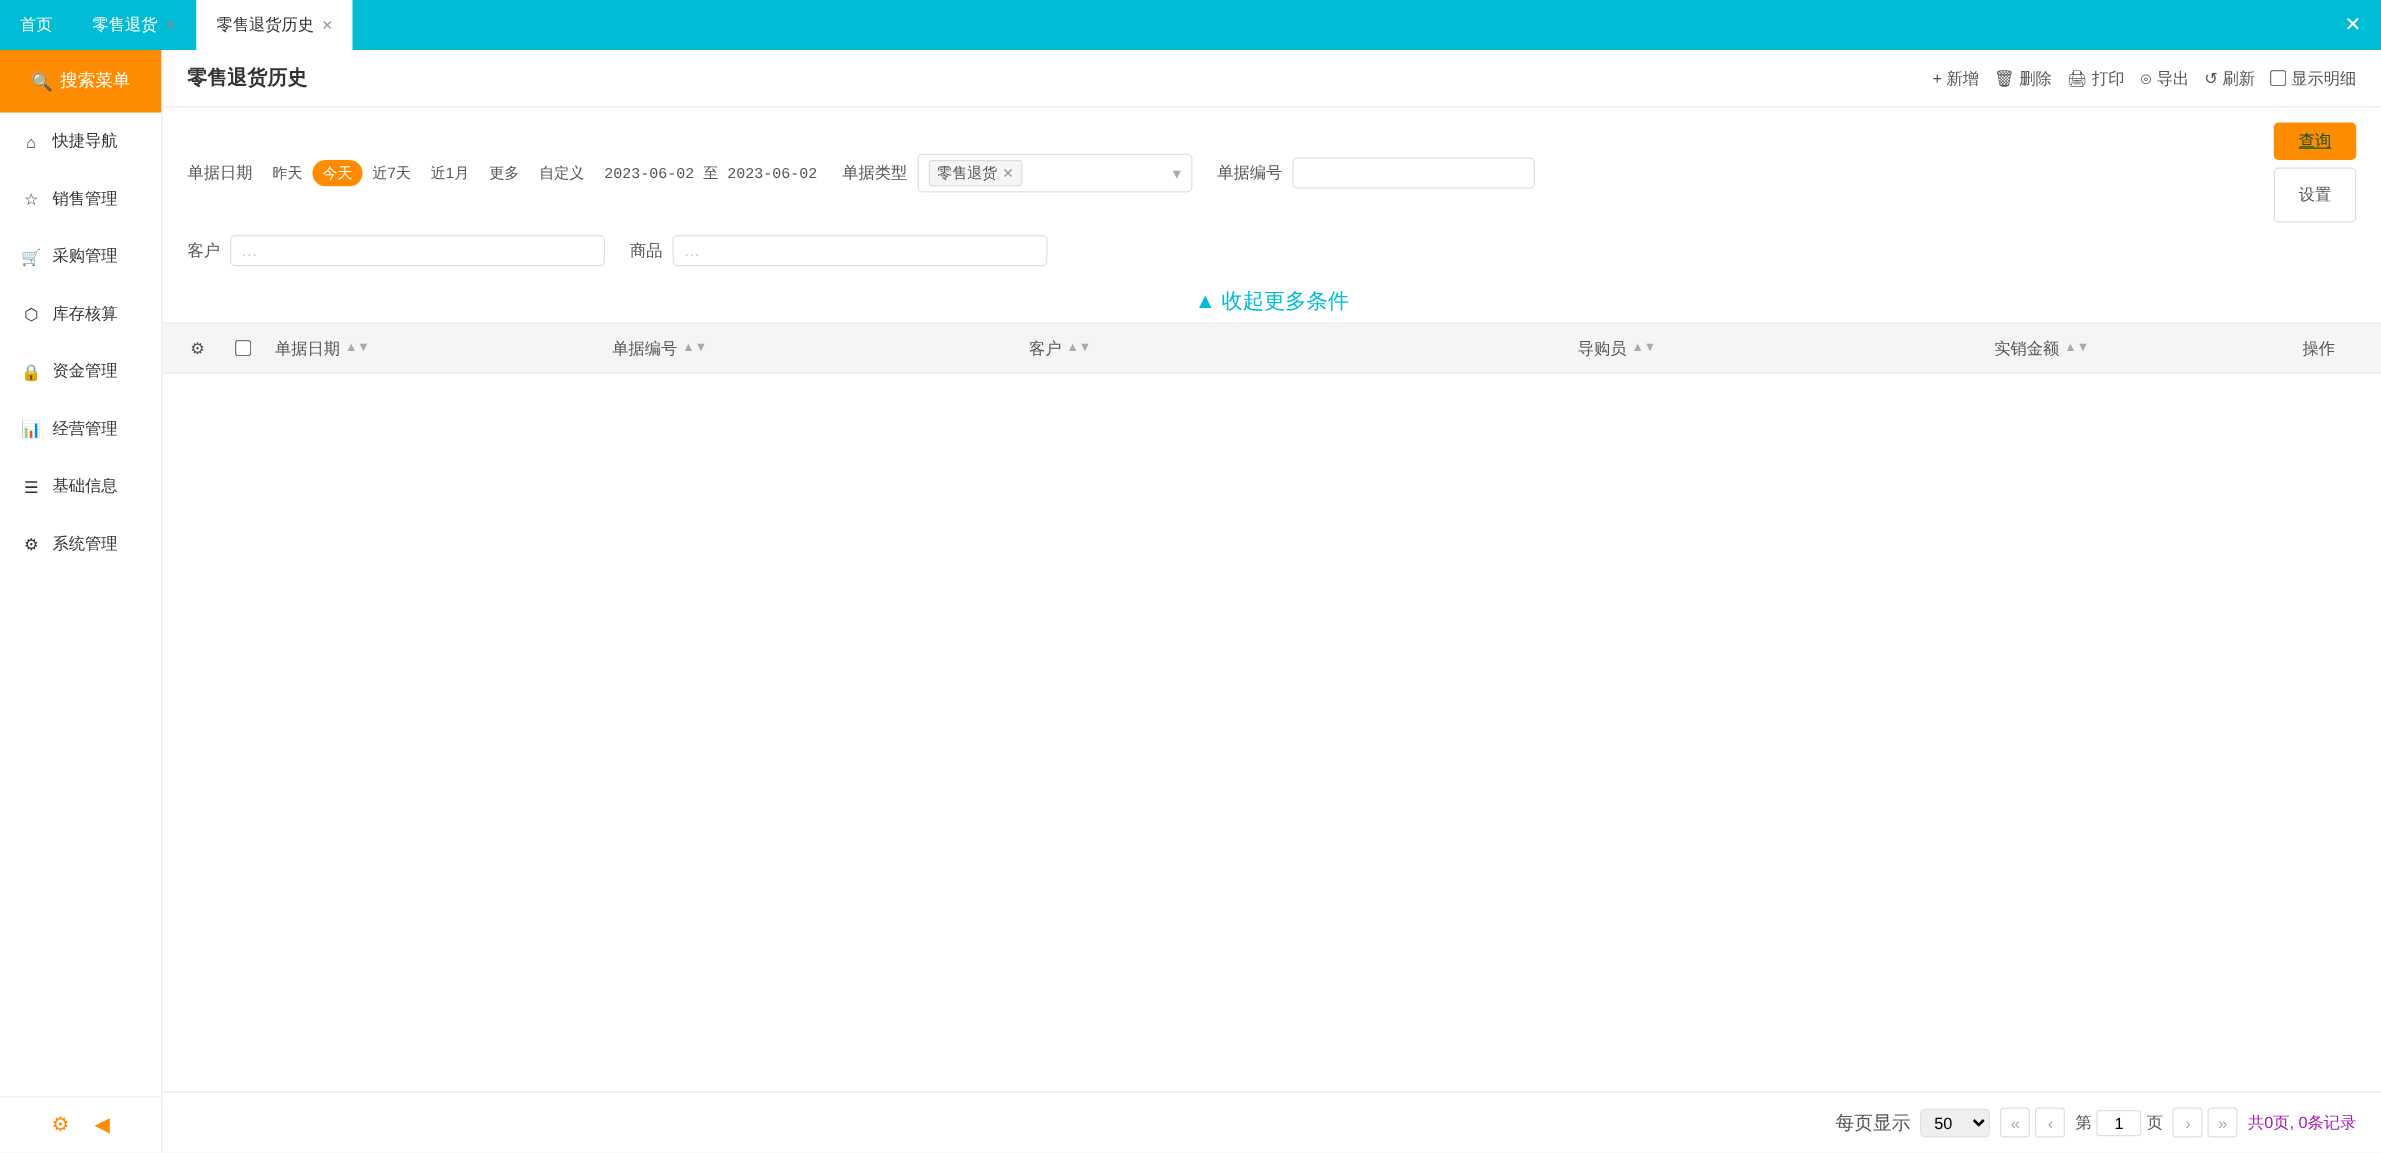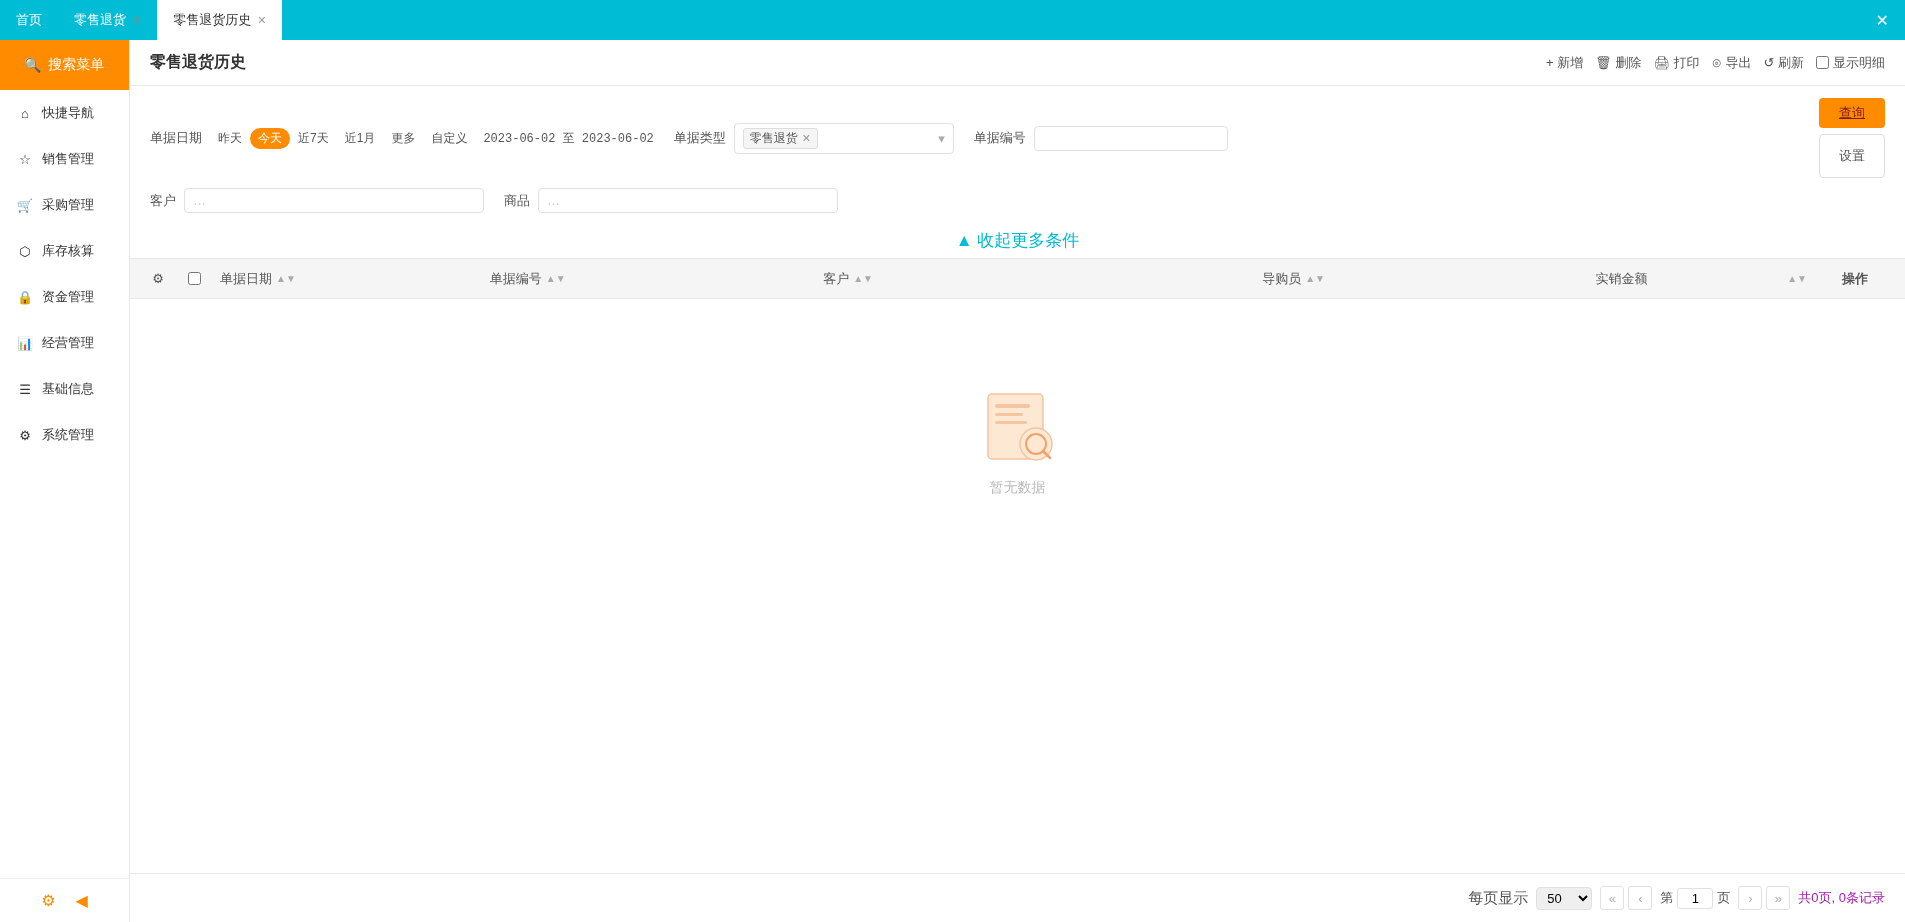--- a/index.html
+++ b/index.html
@@ -59,39 +59,39 @@
     .table-area { flex: 1; overflow: auto; background: #fff; margin: 0; }
     .table-header { display: flex; align-items: center; background: #f5f5f5; border-bottom: 1px solid #e8e8e8; height: 40px; padding: 0 10px; }
     .th { display: flex; align-items: center; gap: 4px; font-size: 13px; color: #555; padding: 0 8px; cursor: pointer; white-space: nowrap; }
     .th .sort-icon { font-size: 10px; color: #aaa; display: flex; flex-direction: column; line-height: 1; }
     .th-settings { width: 36px; display: flex; justify-content: center; }
     .th-checkbox { width: 36px; display: flex; justify-content: center; }
     .th-date { flex: 1.2; }
     .th-doc-no { flex: 1.5; }
     .th-customer { flex: 2; }
     .th-guide { flex: 1.5; }
-    .th-amount { flex: 1; text-align: right; justify-content: space-between; }
-    .th-action { width: 80px; text-align: right; justify-content: center; font-weight: bold; }
+    .th-amount { flex: 1; text-align: right; justify-content: flex-start; }
+    .th-action { width: 80px; text-align: right; justify-content: center; }
 
     
     .empty-state { display: flex; flex-direction: column; align-items: center; justify-content: center; flex: 1; padding: 80px 0; }
     .empty-text { color: #bbb; font-size: 14px; }
 
     
     .pagination { display: flex; align-items: center; justify-content: flex-end; padding: 12px 20px; background: #fff; border-top: 1px solid #e8e8e8; gap: 8px; flex-shrink: 0; }
     .page-size-label { color: #555; font-size: 15px; }
     .page-size-select { border: 1px solid #e0e0e0; border-radius: 4px; padding: 2px 6px; font-size: 13px; cursor: pointer; }
     .page-nav { display: flex; align-items: center; gap: 4px; }
     .page-nav-btn { width: 24px; height: 24px; display: flex; align-items: center; justify-content: center; cursor: pointer; color: #aaa; font-size: 13px; border: 1px solid #e0e0e0; border-radius: 3px; background: #fff; }
     .page-info { display: flex; align-items: center; gap: 4px; font-size: 13px; color: #555; }
     .page-input { border: 1px solid #e0e0e0; border-radius: 3px; width: 36px; text-align: center; font-size: 13px; padding: 2px; }
     .page-total { color: #a21caf; font-size: 13px; }
 
     
-    .query-btn { background: #ff8c00; color: #7f1d1d; border: none; border-radius: 4px; padding: 6px 20px; cursor: pointer; font-size: 13px; text-decoration: underline; }
+    .query-btn { background: #ff8c00; color: #14532d; border: none; border-radius: 4px; padding: 6px 20px; cursor: pointer; font-size: 13px; text-decoration: underline; }
     .set-btn { background: #fff; color: #555; border: 1px solid #ddd; border-radius: 4px; padding: 12px 16px; cursor: pointer; font-size: 13px; }
 
     .content-inner { display: flex; flex-direction: column; flex: 1; overflow: hidden; }
 
     
     .empty-svg { width: 100px; height: 100px; }
   </style>
 </head>
 <body>
 
@@ -254,32 +254,20 @@
           </div>
           <div class="th th-amount" style="margin-left:auto;">
             <span>实销金额</span>
             <span class="sort-icon">▲▼</span>
           </div>
           <div class="th th-action">
             <span>操作</span>
           </div>
         </div>
 
-        <div class="empty-state">
-          <svg class="empty-svg" viewBox="0 0 100 100" xmlns="http://www.w3.org/2000/svg">
-            <rect x="20" y="15" width="55" height="65" rx="4" fill="#fde8d4" stroke="#f5c4a0" stroke-width="1.5"></rect>
-            <rect x="27" y="25" width="35" height="4" rx="2" fill="#f5c4a0"></rect>
-            <rect x="27" y="34" width="28" height="3" rx="2" fill="#f5c4a0"></rect>
-            <rect x="27" y="42" width="32" height="3" rx="2" fill="#f5c4a0"></rect>
-            <circle cx="68" cy="65" r="16" fill="#fde8d4" stroke="#f5c4a0" stroke-width="1.5"></circle>
-            <circle cx="68" cy="65" r="10" fill="none" stroke="#f5a06a" stroke-width="2"></circle>
-            <line x1="75" y1="72" x2="82" y2="79" stroke="#f5a06a" stroke-width="2.5" stroke-linecap="round"></line>
-          </svg>
-          <span class="empty-text">暂无数据</span>
-        </div>
       </div>
 
       <div class="pagination">
         <span class="page-size-label">每页显示</span>
         <select class="page-size-select">
           <option value="20">20</option>
           <option value="50" selected="">50</option>
           <option value="100">100</option>
         </select>
         <div class="page-nav">

